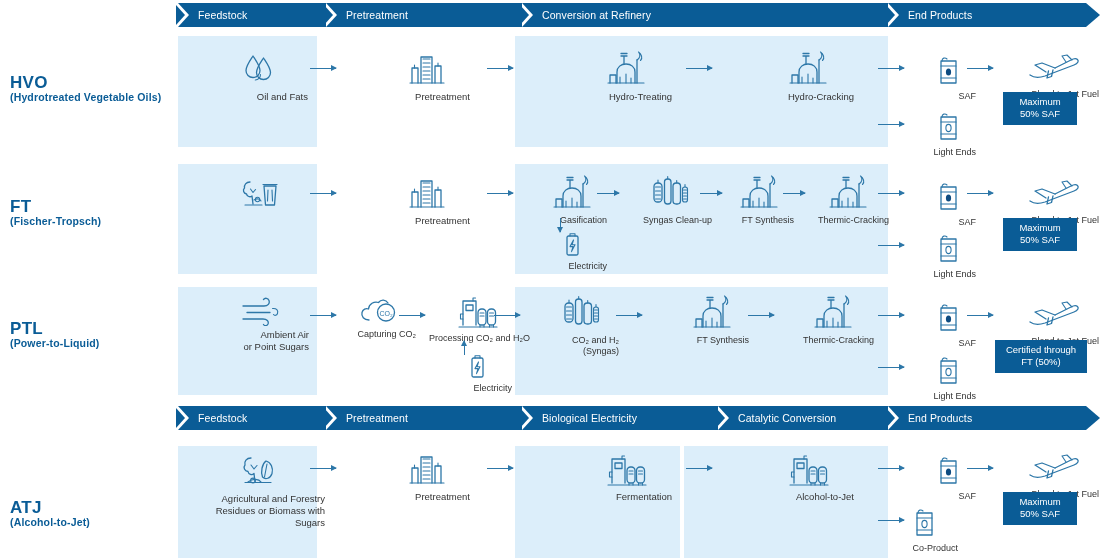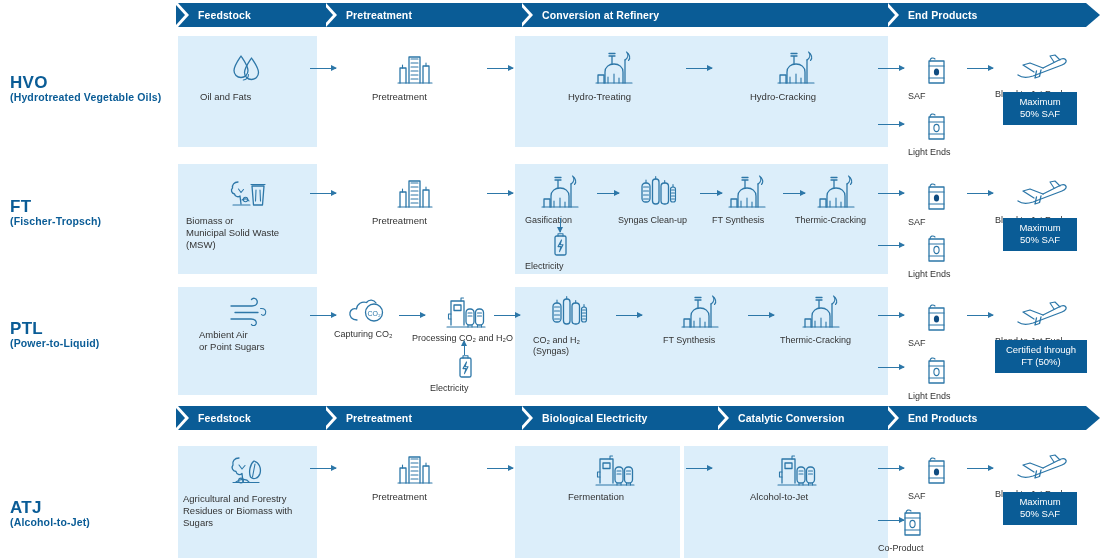--- a/index.html
+++ b/index.html
@@ -23,37 +23,37 @@
     border-top:12px solid transparent;border-bottom:12px solid transparent;
     border-left:11px solid #ffffff;
   }
   .banner .chev:after{
     content:"";position:absolute;left:-2px;top:2px;width:0;height:0;
     border-top:10px solid transparent;border-bottom:10px solid transparent;
     border-left:9px solid #0a5c96;
   }
   .banner .lbl{
     position:absolute;top:0;height:24px;line-height:24px;
-    color:#ffffff;font-size:10.5px;letter-spacing:.1px;white-space:nowrap;font-weight:bold;
+    color:#ffffff;font-size:10.5px;letter-spacing:.1px;white-space:nowrap;
   }
 
   
   .rowlabel{position:absolute;left:10px;}
   .rowlabel .abbr{
     font-size:17px;font-weight:bold;color:#0a5c96;line-height:1.02;letter-spacing:.3px;
   }
   .rowlabel .full{
     font-size:10.5px;font-weight:bold;color:#0a5c96;line-height:1.2;letter-spacing:.15px;
   }
 
   
   .panel{position:absolute;background:#dceefa;}
 
   
-  .node{position:absolute;text-align:left;}
+  .node{position:absolute;text-align:right;margin-left:12px;}
   .node .ico{height:40px;display:flex;align-items:flex-end;justify-content:center;}
   .node .cap{
     font-size:9.5px;color:#333;line-height:1.25;margin-top:3px;white-space:pre-line;
   }
   .node.small .cap{font-size:9px;}
 
   
   .arrow{position:absolute;height:1px;background:#2d77a8;}
   .arrow:after{
     content:"";position:absolute;right:-1px;top:-3px;width:0;height:0;
@@ -225,23 +225,20 @@
       <path class="ln" d="M13 8 C9 8 7 11 7.5 14 C5.5 16 6.5 19.5 9.5 20 C10 22.5 13 23.5 15 22 L16 30"></path>
       <path class="ln2" d="M13.5 15 L16 18.5 M16 18.5 L18.5 15.5"></path>
       <path class="ln" d="M27 12 L39 12 L37.5 31 L28.5 31 Z"></path>
       <path class="ln2" d="M26 10.5 L40 10.5"></path>
       <path class="ln2" d="M31 16 L30.5 27 M35 16 L35.5 27"></path>
       <path class="ln2" d="M17 26 C20 24 23 25 24 27"></path>
       <circle class="ln2" cx="20.5" cy="25.5" r="2.2"></circle>
       <path class="ln2" d="M8 31 L25 31"></path>
     </svg>
   </div>
-  <div class="cap">Biomass or
-Municipal Solid Waste
-(MSW)</div>
 </div>
 
 <div class="arrow" style="left:310px;top:193px;width:26px;"></div>
 
 <div class="node" style="left:372px;top:172px;width:86px;">
   <div class="ico">
     <svg width="42" height="38" viewBox="0 0 42 38">
       <path class="ln" d="M6 33 L6 18 L12 18 L12 33"></path>
       <path class="ln" d="M15 33 L15 7 L26 7 L26 33"></path>
       <path class="ln" d="M29 33 L29 16 L35 16 L35 33"></path>

